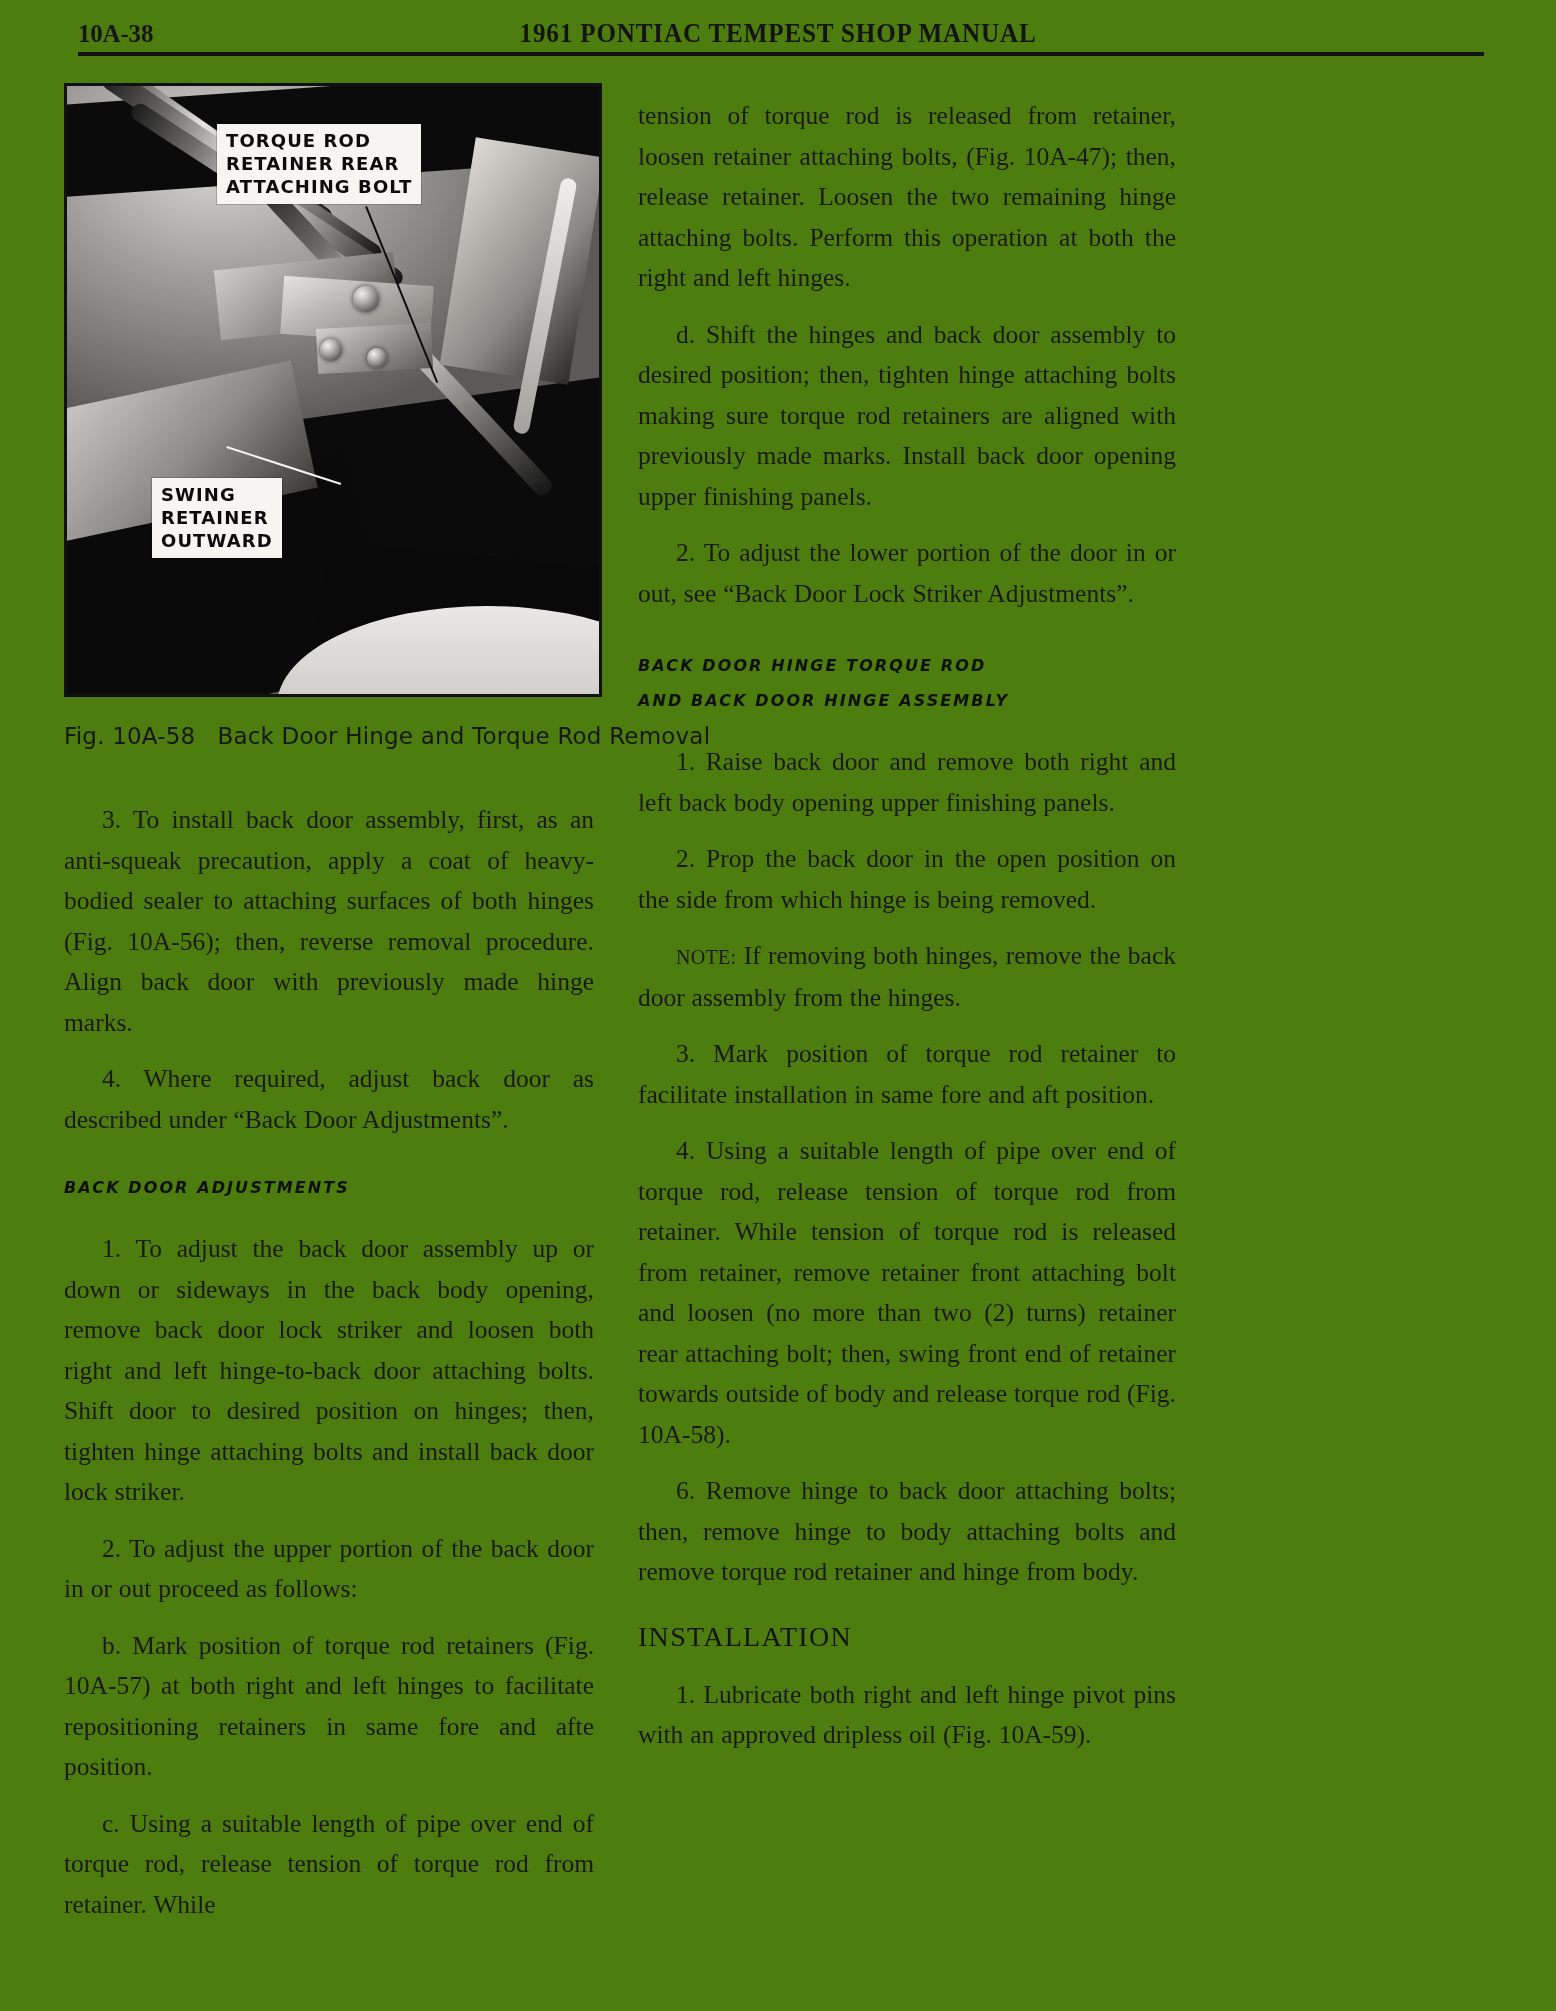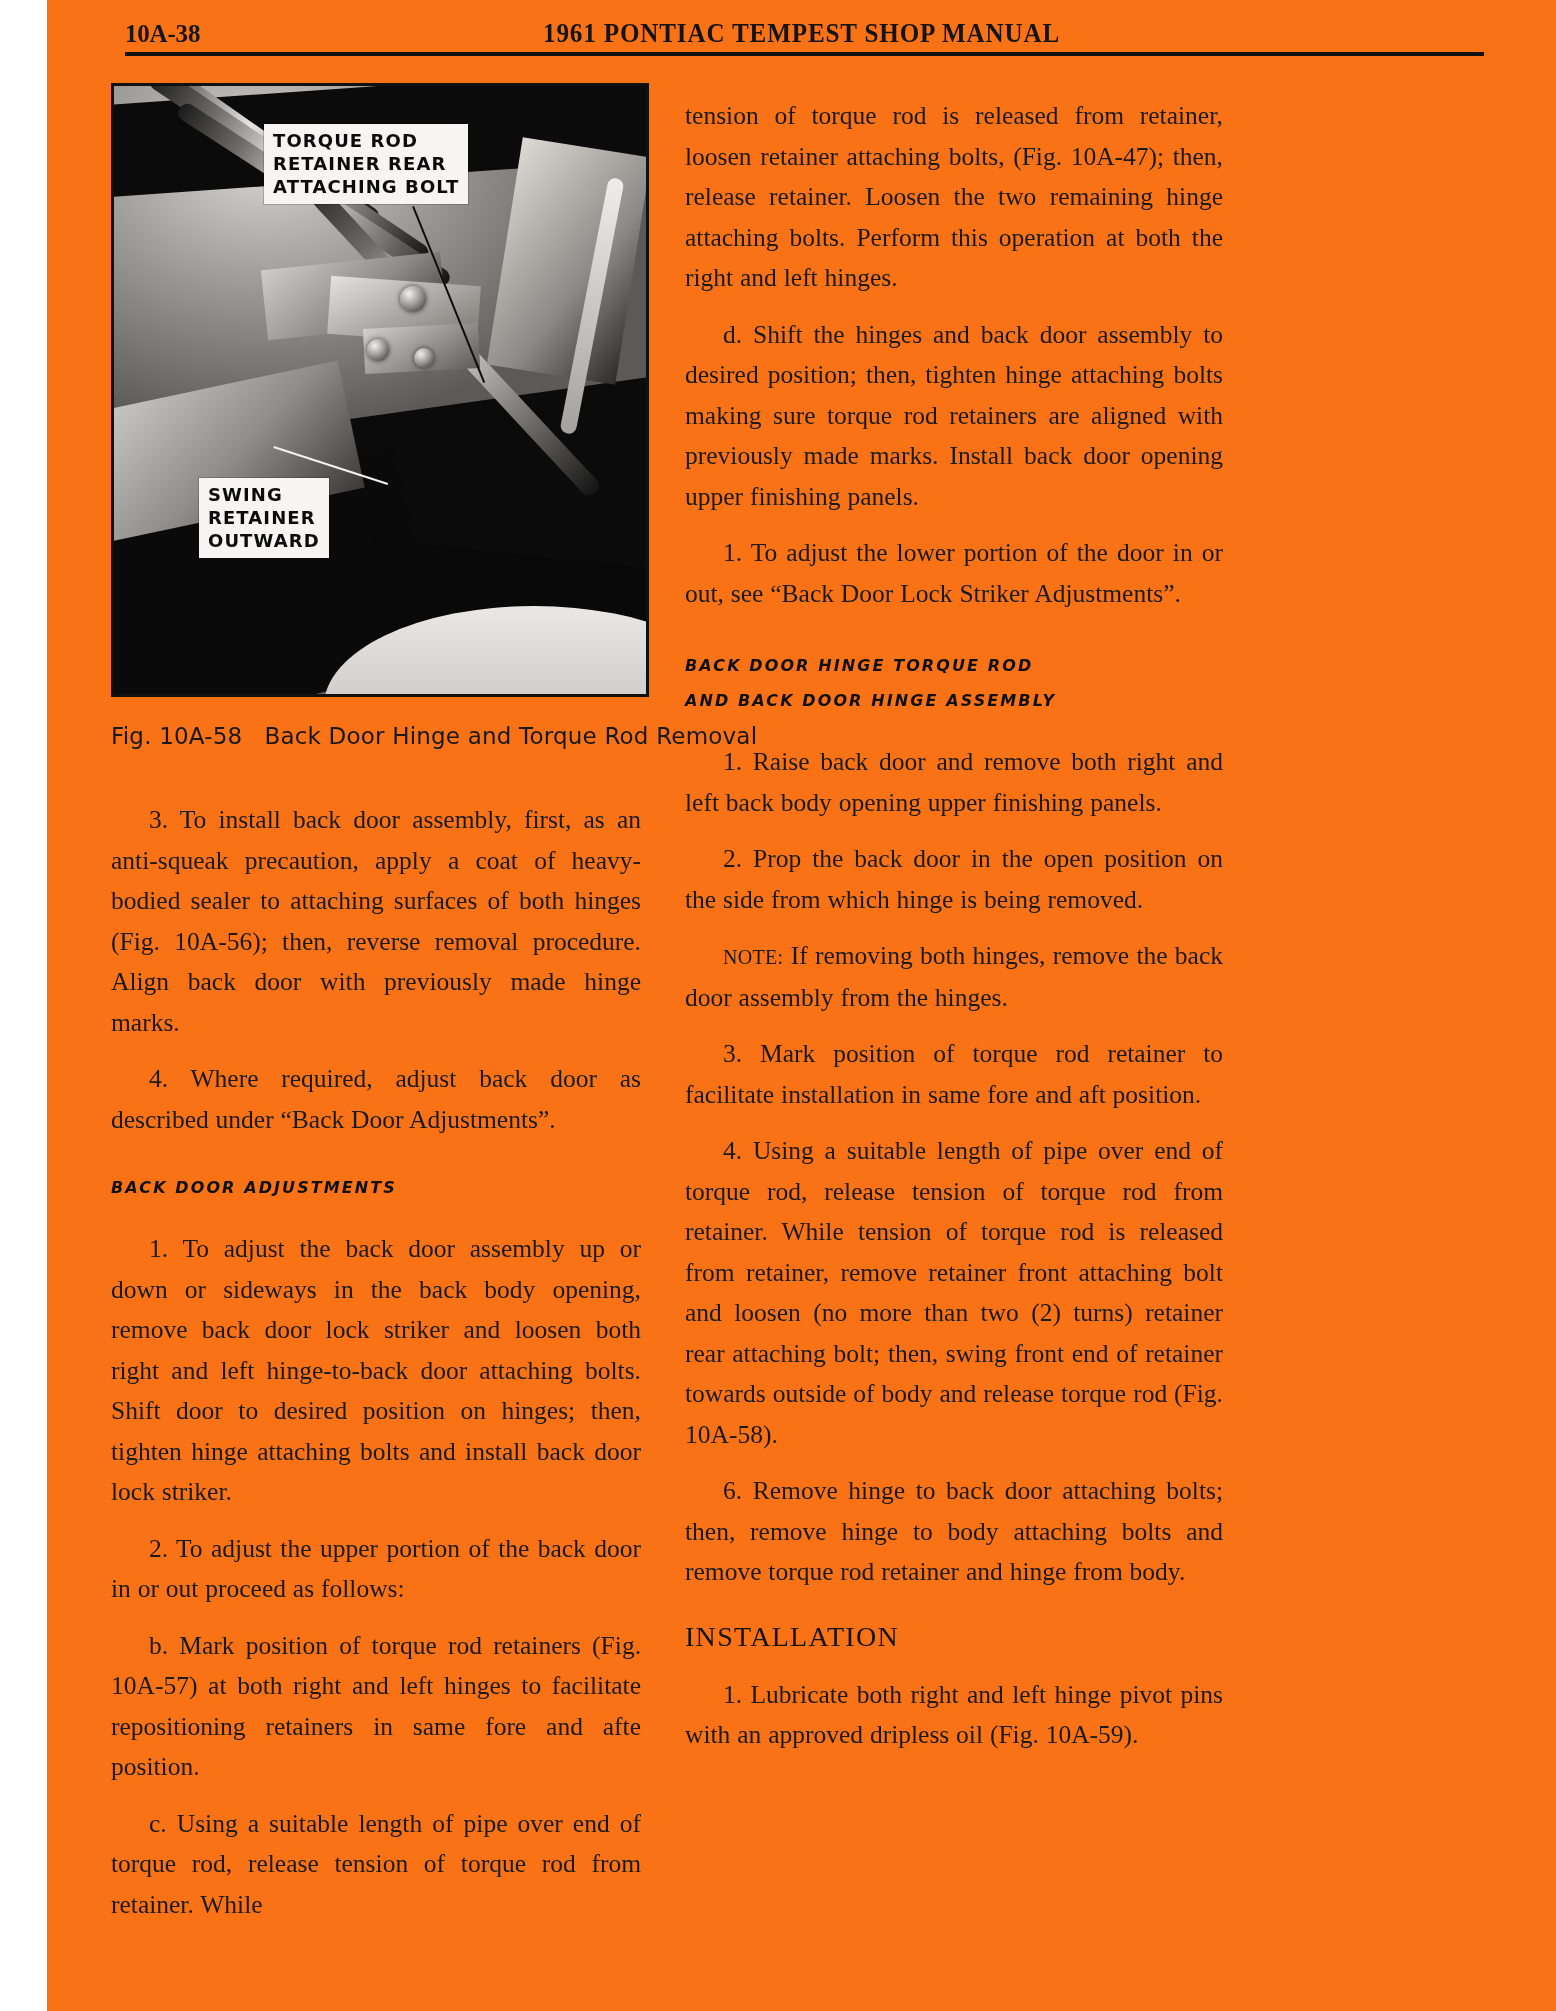--- a/index.html
+++ b/index.html
@@ -13,22 +13,21 @@
     position: relative;
     font-family: "Liberation Serif", "DejaVu Serif", serif;
     color: #1a1a1a;
     overflow: hidden;
   }
 
   
   .page {
     position: absolute;
     inset: 0;
-    background: #f97316;
-    margin-left: 47px;
+    background: #4d7c0f;
   }
 
   
   .running-head {
     position: absolute;
     left: 78px;
     right: 78px;
     top: 14px;
     height: 44px;
   }
@@ -252,21 +251,21 @@
 
     <p class="body">1. To adjust the back door assembly up or down or sideways in the back body opening, remove back door lock striker and loosen both right and left hinge-to-back door attaching bolts. Shift door to desired position on hinges; then, tighten hinge attaching bolts and install back door lock striker.</p>
     <p class="body">2. To adjust the upper portion of the back door in or out proceed as follows:</p>
     <p class="body">b. Mark position of torque rod retainers (Fig. 10A-57) at both right and left hinges to facilitate repositioning retainers in same fore and afte position.</p>
     <p class="body">c. Using a suitable length of pipe over end of torque rod, release tension of torque rod from retainer. While</p>
   </div>
 
   <div class="col col-right">
     <p class="body noindent">tension of torque rod is released from retainer, loosen retainer attaching bolts, (Fig. 10A-47); then, release retainer. Loosen the two remaining hinge attaching bolts. Perform this operation at both the right and left hinges.</p>
     <p class="body">d. Shift the hinges and back door assembly to desired position; then, tighten hinge attaching bolts making sure torque rod retainers are aligned with previously made marks. Install back door opening upper finishing panels.</p>
-    <p class="body">1. To adjust the lower portion of the door in or out, see “Back Door Lock Striker Adjustments”.</p>
+    <p class="body">2. To adjust the lower portion of the door in or out, see “Back Door Lock Striker Adjustments”.</p>
 
     <div class="head-section">
       <div>BACK DOOR HINGE TORQUE ROD</div>
       <div>AND BACK DOOR HINGE ASSEMBLY</div>
     </div>
 
 
     <p class="body">1. Raise back door and remove both right and left back body opening upper finishing panels.</p>
     <p class="body">2. Prop the back door in the open position on the side from which hinge is being removed.</p>
 

